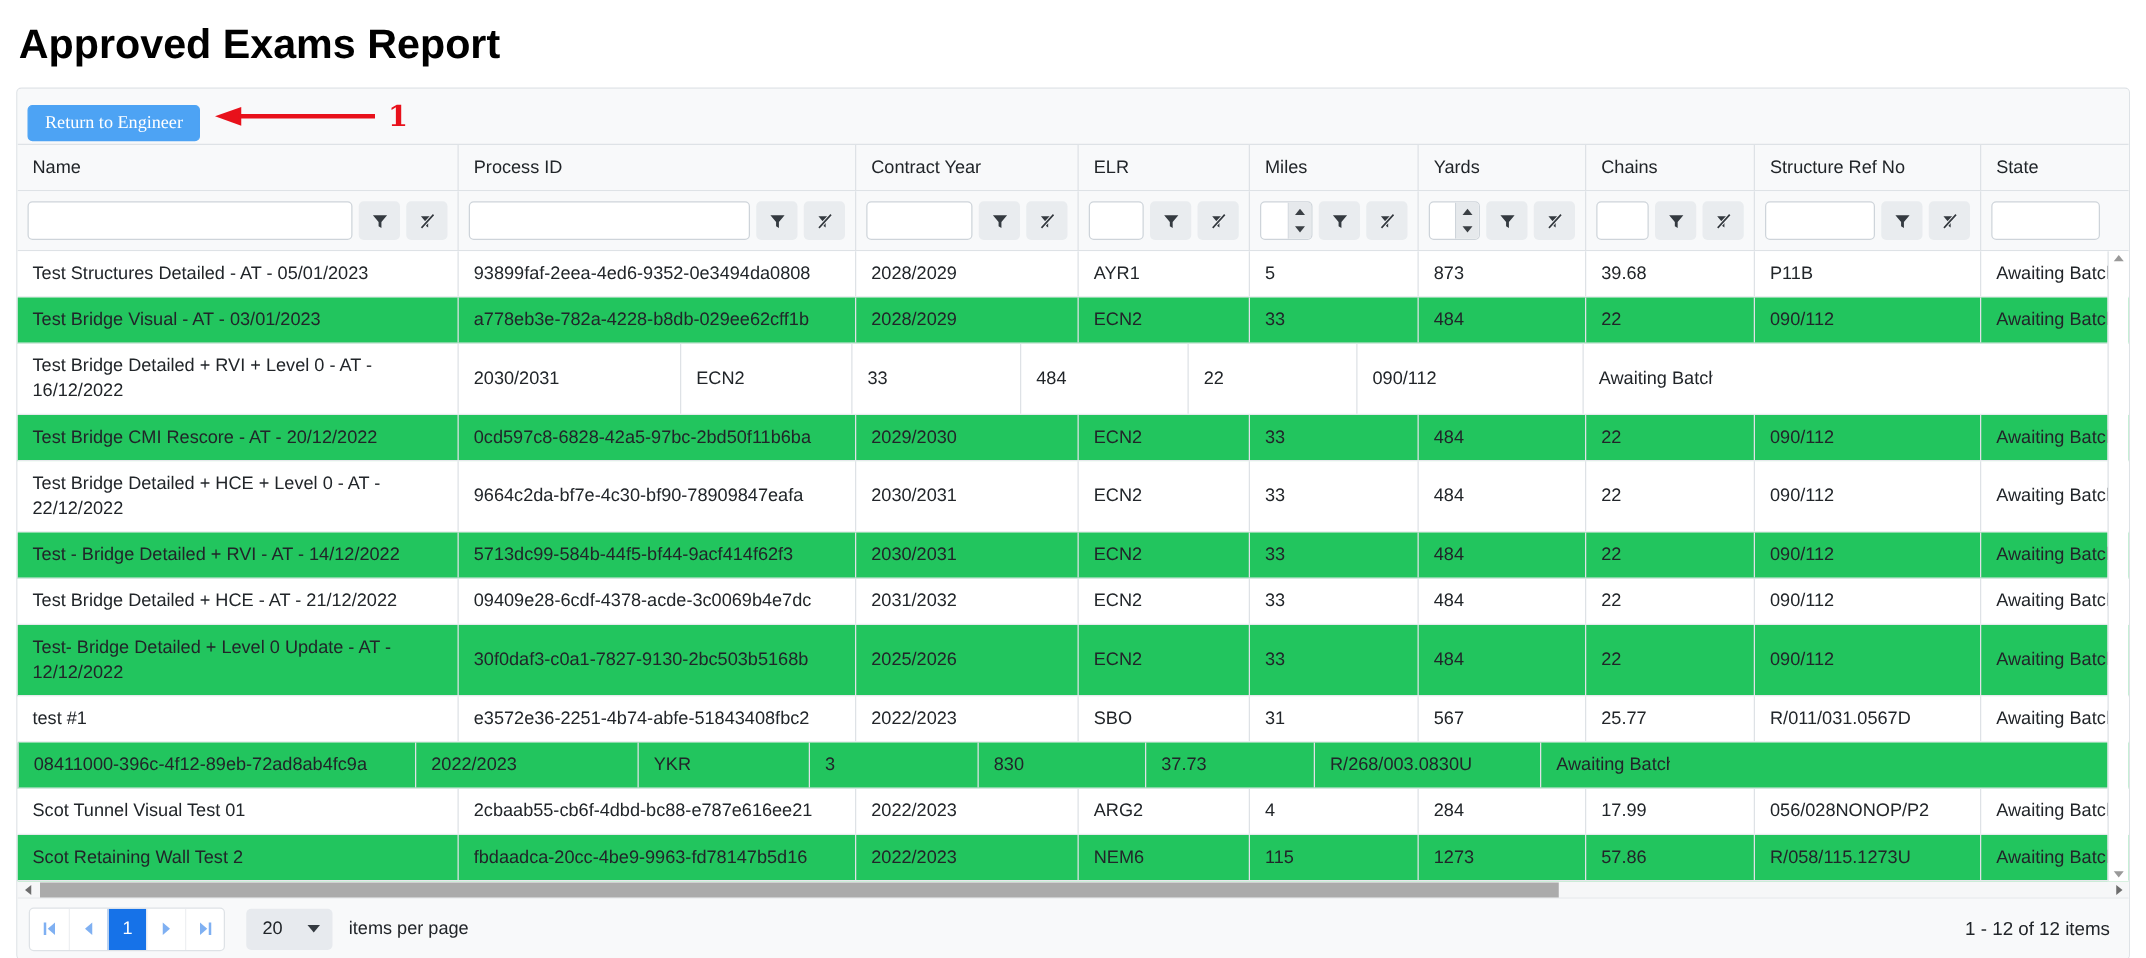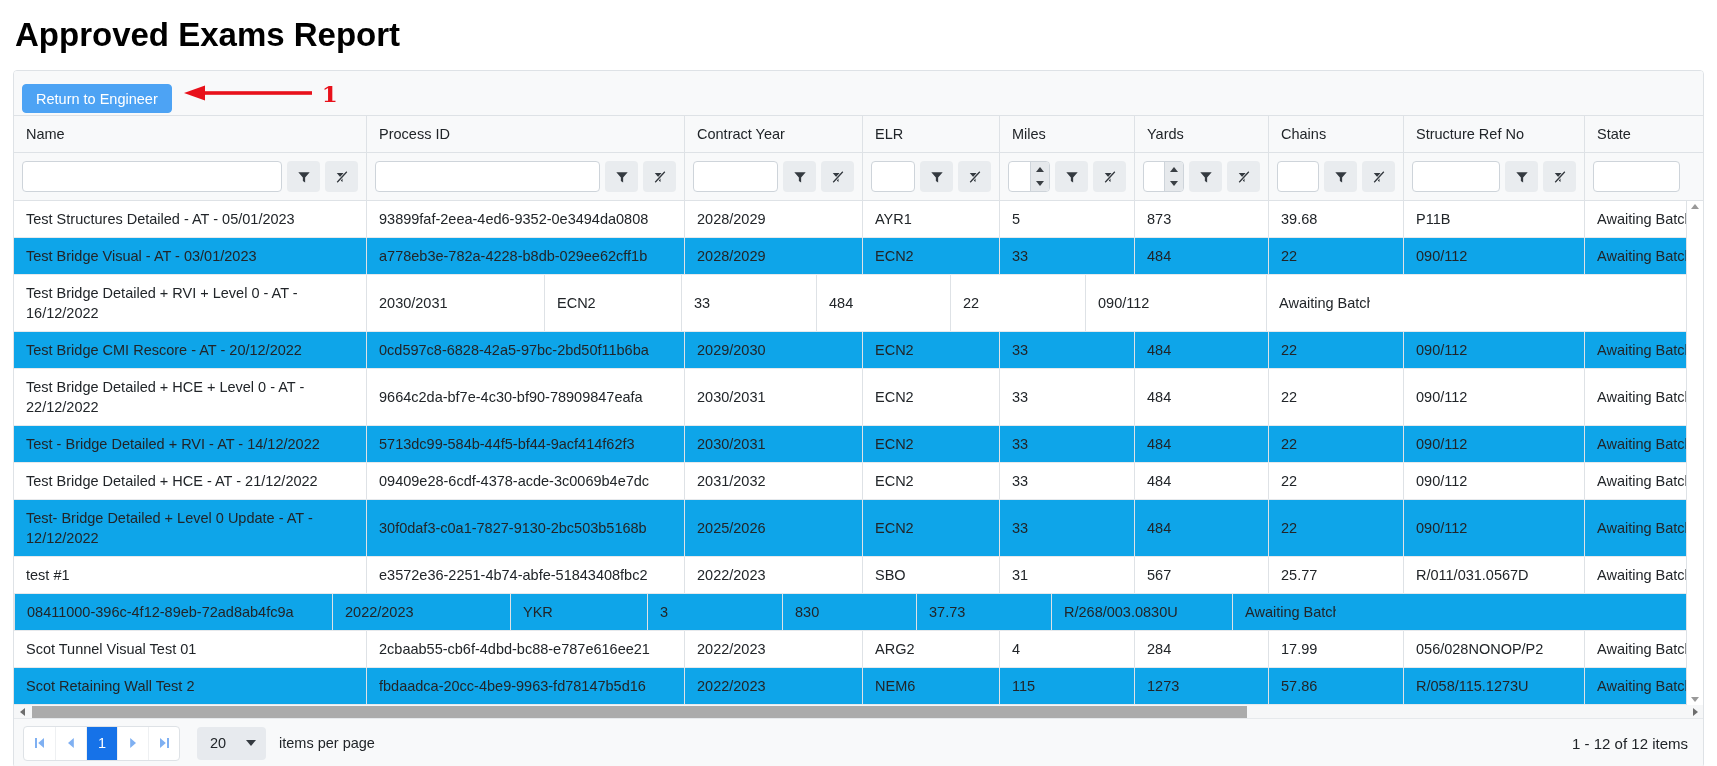--- a/index.html
+++ b/index.html
@@ -7,21 +7,21 @@
   body { font-family:"Liberation Sans","DejaVu Sans",sans-serif; color:#212529; }
   .page { padding:10px 13px 0 13px; }
 
   .page-title { font-size:33px; font-weight:700; margin:6px 0 16px 2px; color:#000000; }
 
   .grid { border:1px solid #dee2e6; border-radius:4px; overflow:hidden; background:#fff; }
 
   
   .toolbar { display:flex; align-items:center; padding:8px; background:#f8f9fa; border-bottom:1px solid #dee2e6; height:45px; }
   .btn-return { background:#4DA3F4; color:#fff; border:1px solid #4DA3F4; border-radius:4px;
-                padding:4px 13px; font-size:14.5px; height:29px; cursor:pointer; font-family:Liberation Sans, sans-serif;margin-top:11px; }
+                padding:4px 13px; font-size:14.5px; height:29px; cursor:pointer; font-family:Liberation Serif, serif;margin-top:11px; }
   .annotation { display:flex; align-items:center; margin-left:10px; color:#E8111B; }
   .annotation-num { font-family:"DejaVu Serif","Liberation Serif",serif; font-weight:700; font-size:23px; margin-left:8px; line-height:1; }
 
   
   .hdr-row, .filter-row { display:flex; background:#f8f9fa; }
   .hdr-row { border-bottom:1px solid #dee2e6; }
   .filter-row { border-bottom:1px solid #dee2e6; }
   .hcell { padding:10px 12px; font-size:14.5px; color:#212529; border-left:1px solid #dee2e6; flex:none; overflow:hidden; white-space:nowrap; cursor:pointer; }
   .hcell.first { border-left:none; }
   .fcell { padding:8px; display:flex; align-items:center; gap:5px; border-left:1px solid #dee2e6; flex:none; }
@@ -38,21 +38,21 @@
   .tri-up { width:0; height:0; border-left:4px solid transparent; border-right:4px solid transparent; border-bottom:5px solid #3a3f44; }
   .tri-down { width:0; height:0; border-left:4px solid transparent; border-right:4px solid transparent; border-top:5px solid #3a3f44; }
 
   .fbtn { width:33px; height:31px; flex:none; background:#e9ecef; border:none; border-radius:4px;
           display:flex; align-items:center; justify-content:center; cursor:pointer; padding:0; }
   .fbtn svg { display:block; }
 
   
   .data-wrap { position:relative; }
   .row { display:flex; border-bottom:1px solid #e6e9ec; min-height:37px; background:#fff; cursor:pointer; }
-  .row.alt { background:#0ea5e9; }
+  .row.alt { background:#22c55e; }
   .cell { padding:8px 12px; font-size:14.5px; line-height:20px; border-left:1px solid #dee2e6; flex:none;
           display:flex; align-items:center; }
   .cell.first { border-left:none; }
   .cell.clip { white-space:nowrap; overflow:hidden; padding-right:0; }
   .rspacer { flex:1; }
 
   .vscroll { position:absolute; top:0; right:0; bottom:0; width:17px; background:#fff; border-left:1px solid #dee2e6;
              display:flex; flex-direction:column; justify-content:space-between; align-items:center; padding:3px 0; }
   .vtri-up { width:0; height:0; border-left:4px solid transparent; border-right:4px solid transparent; border-bottom:5px solid #999; }
   .vtri-down { width:0; height:0; border-left:4px solid transparent; border-right:4px solid transparent; border-top:5px solid #999; }

